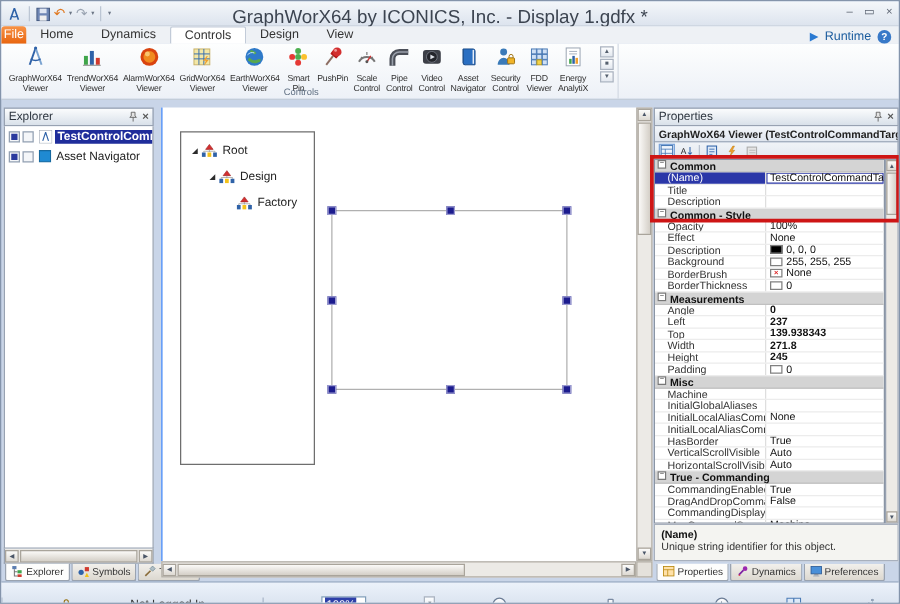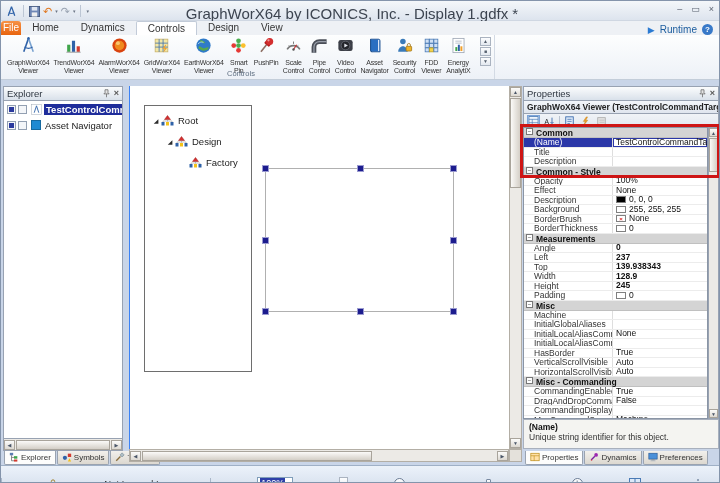--- a/index.html
+++ b/index.html
@@ -651,21 +651,21 @@
       </div>
       <div class="pg-row">
         <div class="pg-label">Top</div>
         <div class="pg-value b">
           <span>139.938343</span>
         </div>
       </div>
       <div class="pg-row">
         <div class="pg-label">Width</div>
         <div class="pg-value b">
-          <span>128.9</span>
+          <span>271.8</span>
         </div>
       </div>
       <div class="pg-row">
         <div class="pg-label">Height</div>
         <div class="pg-value b">
           <span>245</span>
         </div>
       </div>
       <div class="pg-row">
         <div class="pg-label">Padding</div>
@@ -715,21 +715,21 @@
         </div>
       </div>
       <div class="pg-row">
         <div class="pg-label">HorizontalScrollVisible</div>
         <div class="pg-value">
           <span>Auto</span>
         </div>
       </div>
       <div class="pg-sec">
         <span class="pg-collapse">−</span>
-        <span class="pg-sec-title">Misc - Commanding</span>
+        <span class="pg-sec-title">True - Commanding</span>
       </div>
       <div class="pg-row">
         <div class="pg-label">CommandingEnabled</div>
         <div class="pg-value">
           <span>True</span>
         </div>
       </div>
       <div class="pg-row">
         <div class="pg-label">DragAndDropCommand</div>
         <div class="pg-value">

